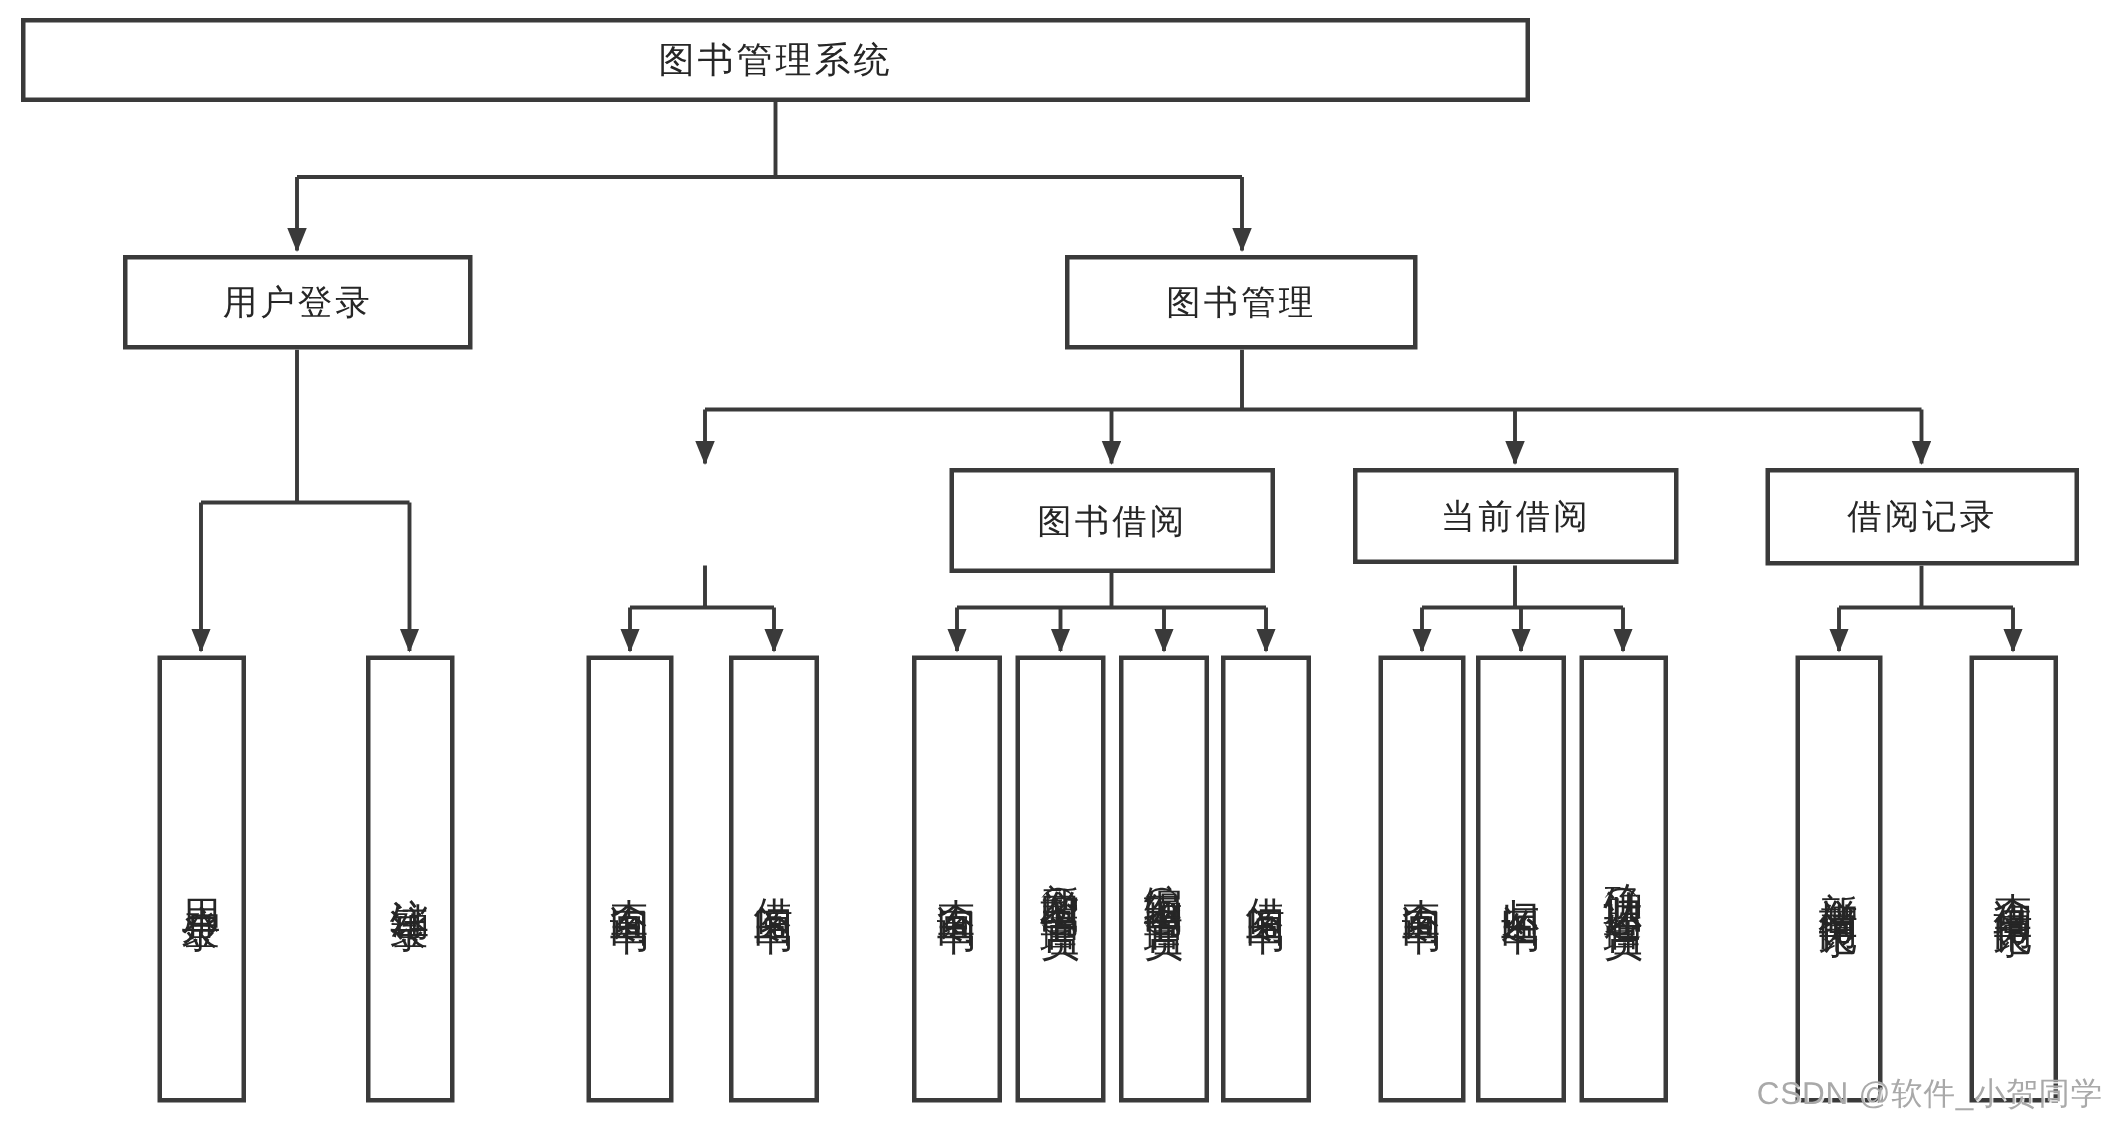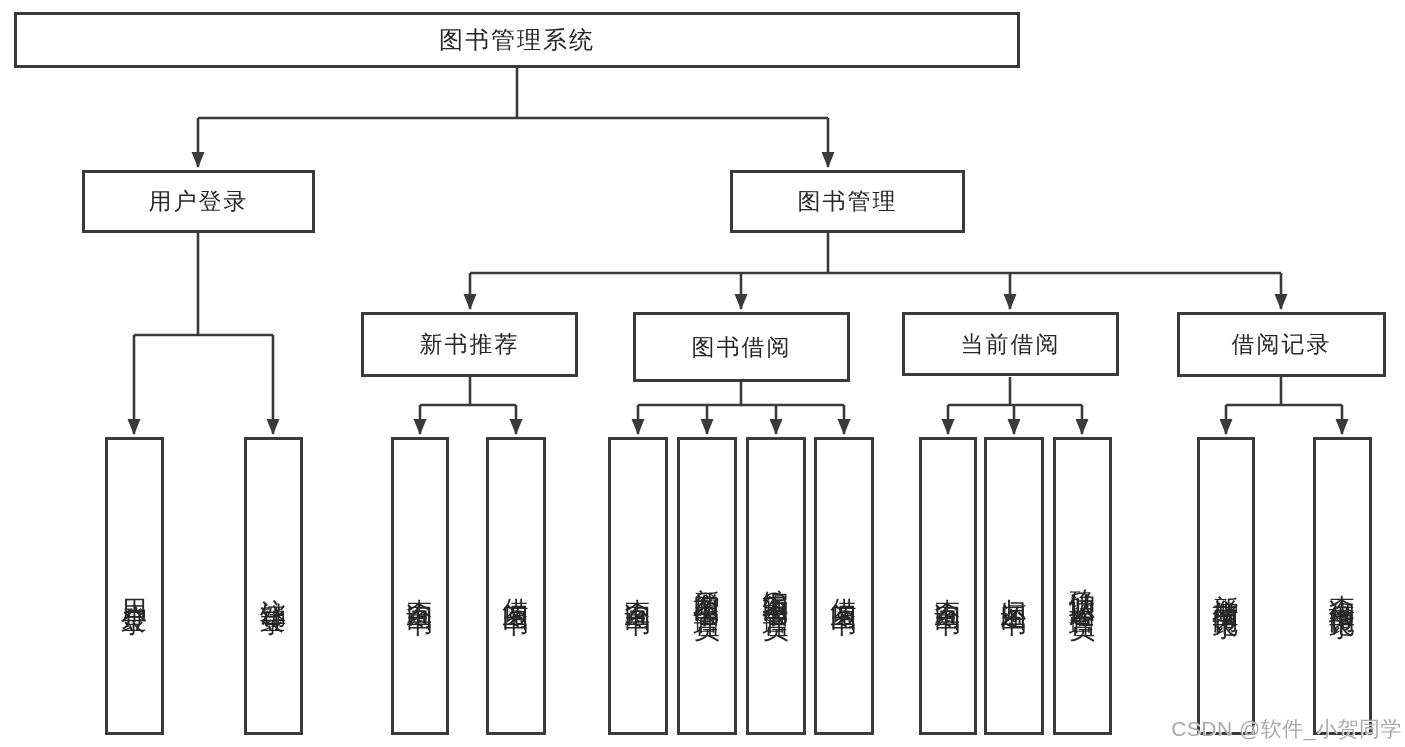--- a/index.html
+++ b/index.html
@@ -124,27 +124,24 @@
     </g>
   </svg>
 
   <div class="node" style="left:14px; top:12px; width:1006px; height:56px;">
     <span class="h-label root-label">图书管理系统</span>
   </div>
 
   <div class="node" style="left:82px; top:170px; width:233px; height:63px;">
     <span class="h-label">用户登录</span>
   </div>
-  <div class="node" style="left:710px; top:170px; width:235px; height:63px;margin-left:20px;">
+  <div class="node" style="left:710px; top:170px; width:235px; height:63px;">
     <span class="h-label">图书管理</span>
   </div>
 
-  <div class="node" style="left:361px; top:312px; width:217px; height:65px;">
-    <span class="h-label">新书推荐</span>
-  </div>
   <div class="node" style="left:633px; top:312px; width:217px; height:70px;">
     <span class="h-label">图书借阅</span>
   </div>
   <div class="node" style="left:902px; top:312px; width:217px; height:64px;">
     <span class="h-label">当前借阅</span>
   </div>
   <div class="node" style="left:1177px; top:312px; width:209px; height:65px;">
     <span class="h-label">借阅记录</span>
   </div>
 

